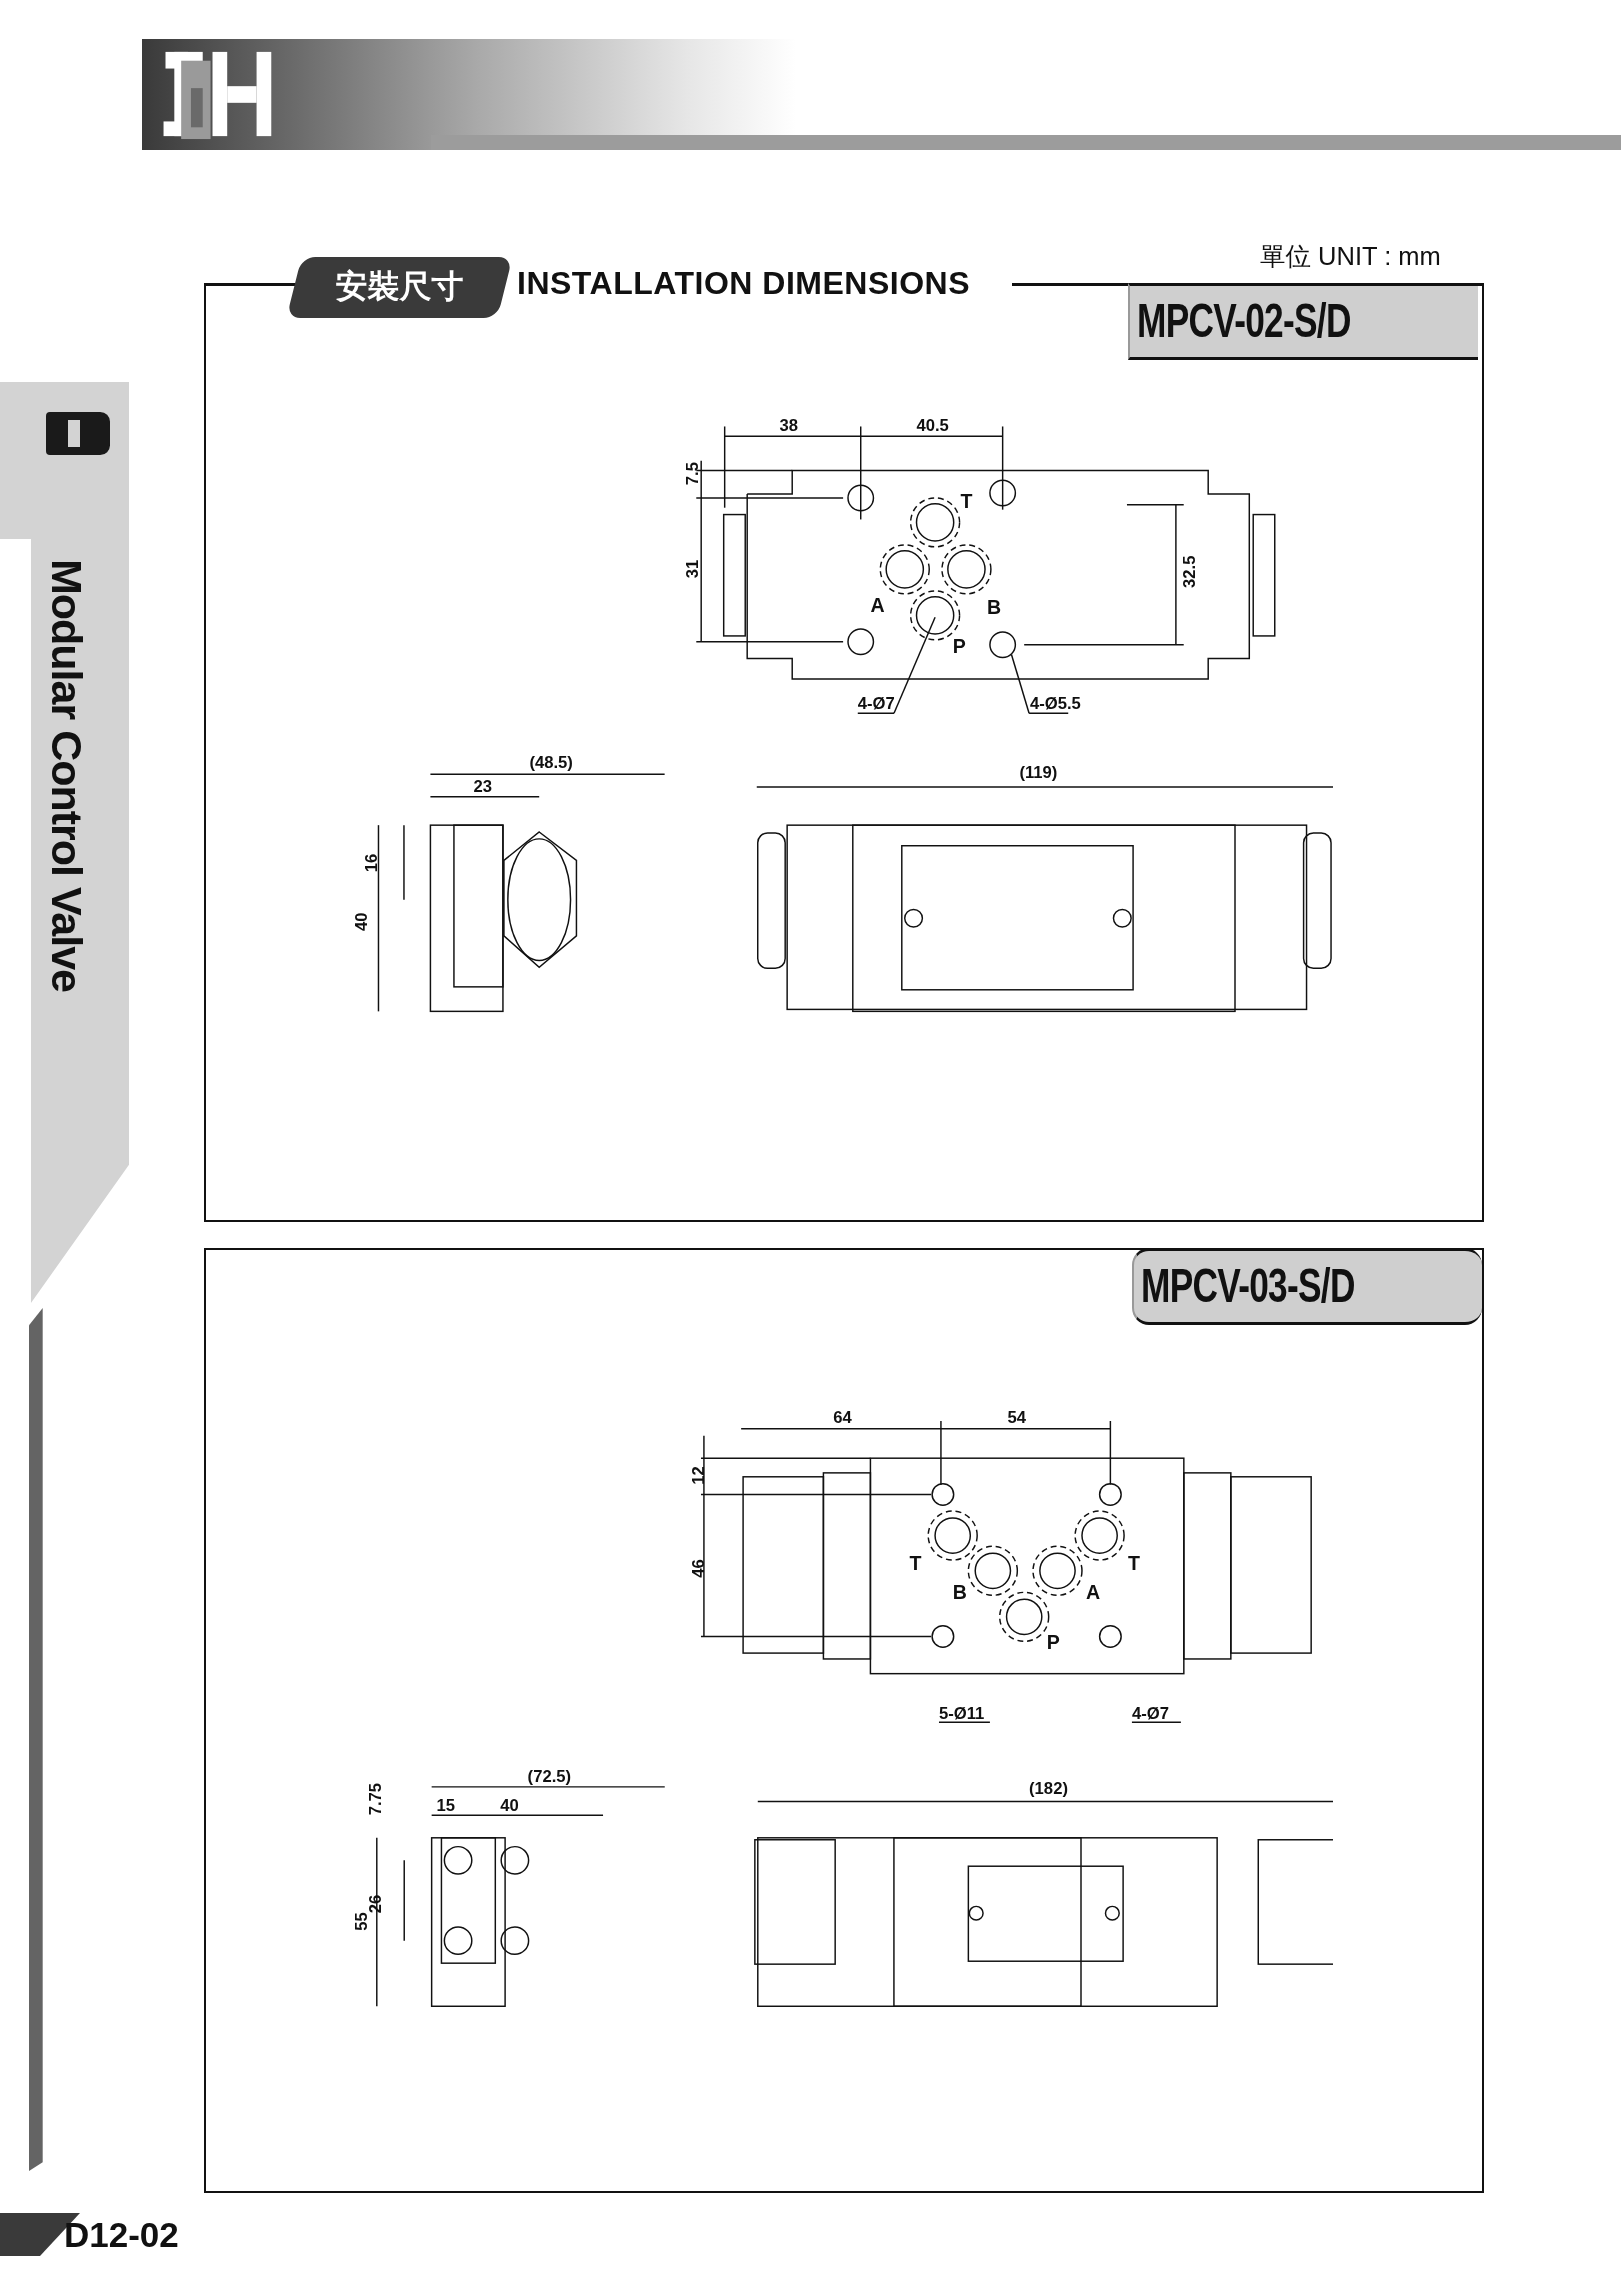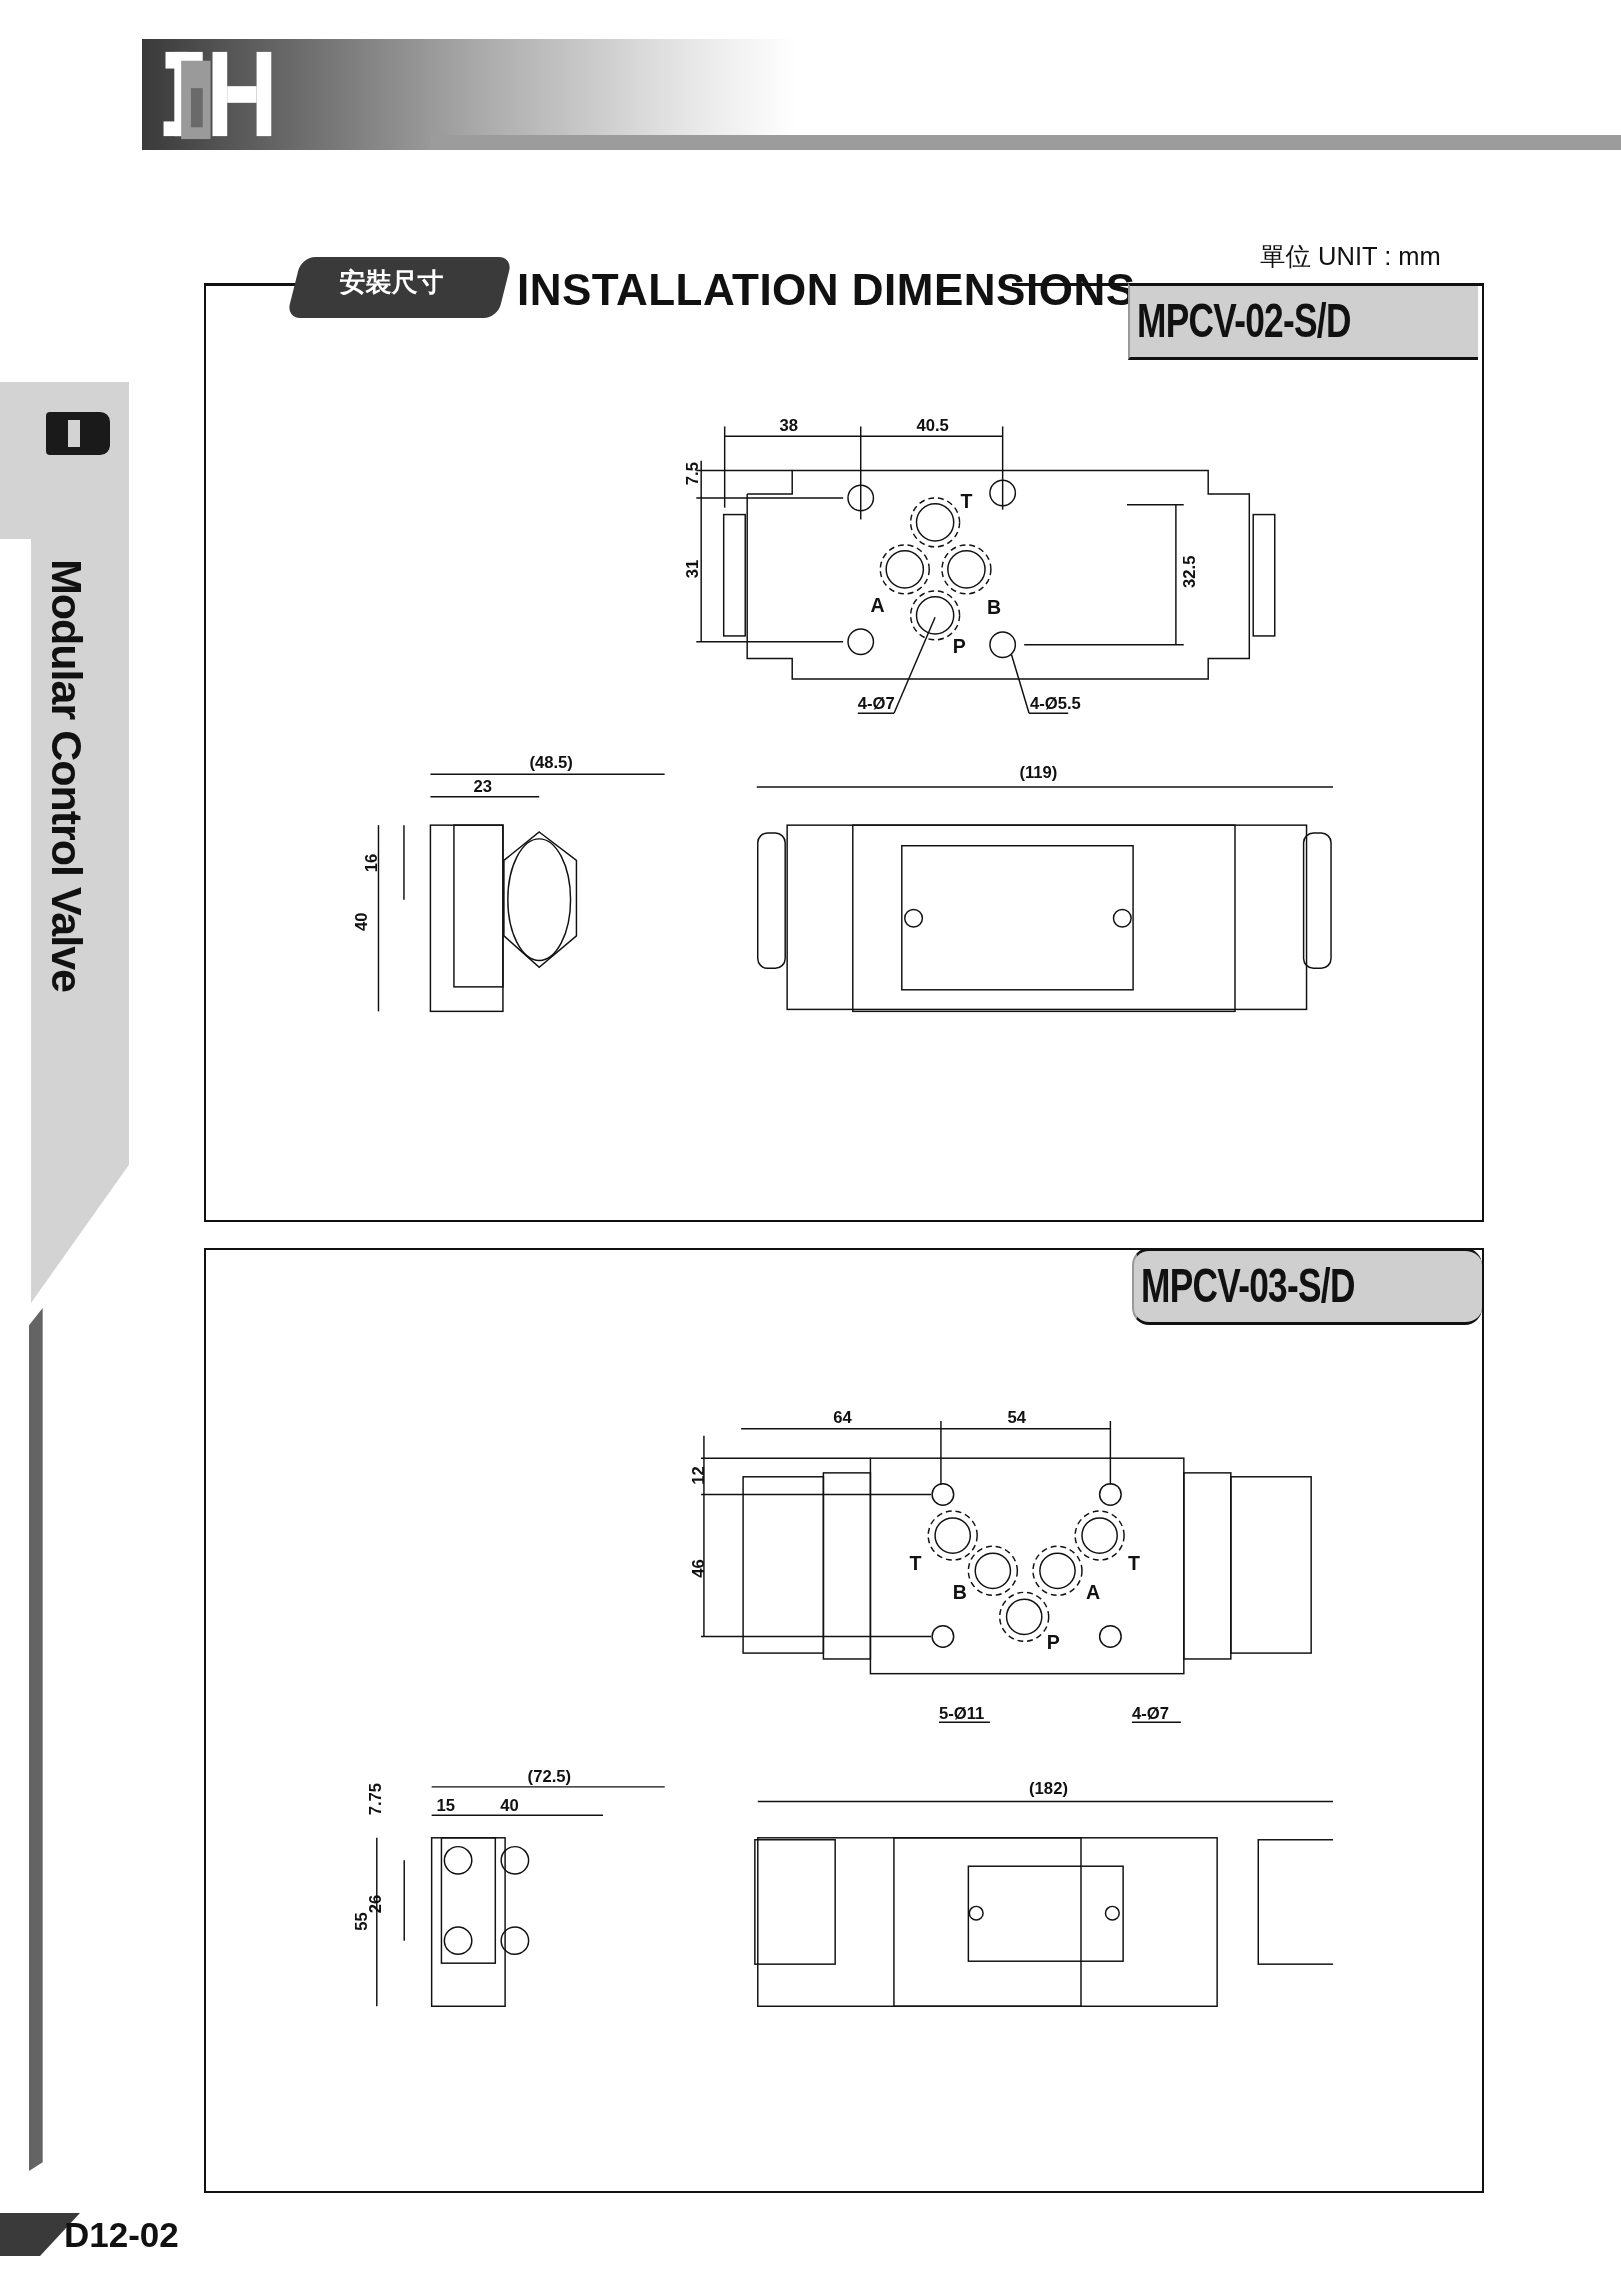--- a/index.html
+++ b/index.html
@@ -24,22 +24,22 @@
   
   .unit { left:1260px; top:239px; font-size:25.5px; color:#111; }
   
   .frame { border:2.9px solid #111; background:#fff; }
   .frame1 { left:204px; top:283px; width:1276px; height:937px; border-top:none; }
   .frame1-top-l { left:204px; top:283px; width:98px; height:2.9px; background:#111; }
   .frame1-top-r { left:1012px; top:283px; width:470px; height:2.9px; background:#111; }
   .frame2 { left:204px; top:1248px; width:1276px; height:941px; }
   .sec-pill { left:294px; top:257px; width:211px; height:61px; background:#3a3a3a; border-radius:13.7px;
     transform:skewX(-14deg); }
-  .sec-pill-text { left:286px; top:265px; width:211px; text-align:center; color:#fff; font-weight:bold; font-size:26px; }
-  .sec-title { left:517px; top:265px; font-weight:bold; font-size:44px; letter-spacing:0.5px; }
+  .sec-pill-text { left:294px; top:265px; width:211px; text-align:center; color:#fff; font-weight:bold; font-size:32px; }
+  .sec-title { left:517px; top:265px; font-weight:bold; font-size:32px; letter-spacing:0.5px; }
   .model-box { background:#cfcfcf; border-top:3.9px solid #111; border-bottom:3.9px solid #111; border-left:2px solid #999; }
   .model-box span { display:block; font-family:"Liberation Sans", sans-serif; font-weight:bold; font-size:49px; letter-spacing:-1px; transform:scaleX(0.72); transform-origin:left center; padding-left:9.8px; line-height:69px; }
   .mb1 { left:1128px; top:283px; width:348px; height:71px; }
   .mb2 { left:1132px; top:1248px; width:348px; height:71px;border-radius:17px; }
   .footer-tri { left:0; top:2213px; width:80px; height:43px; background:#3a3a3a; clip-path:polygon(0 0,100% 0,50% 100%,0 100%); }
   .footer-text { left:64px; top:2215px; font-weight:bold; font-size:35px; }
   svg text { font-family:"Liberation Sans", sans-serif; }
 </style>
 </head>
 <body>

